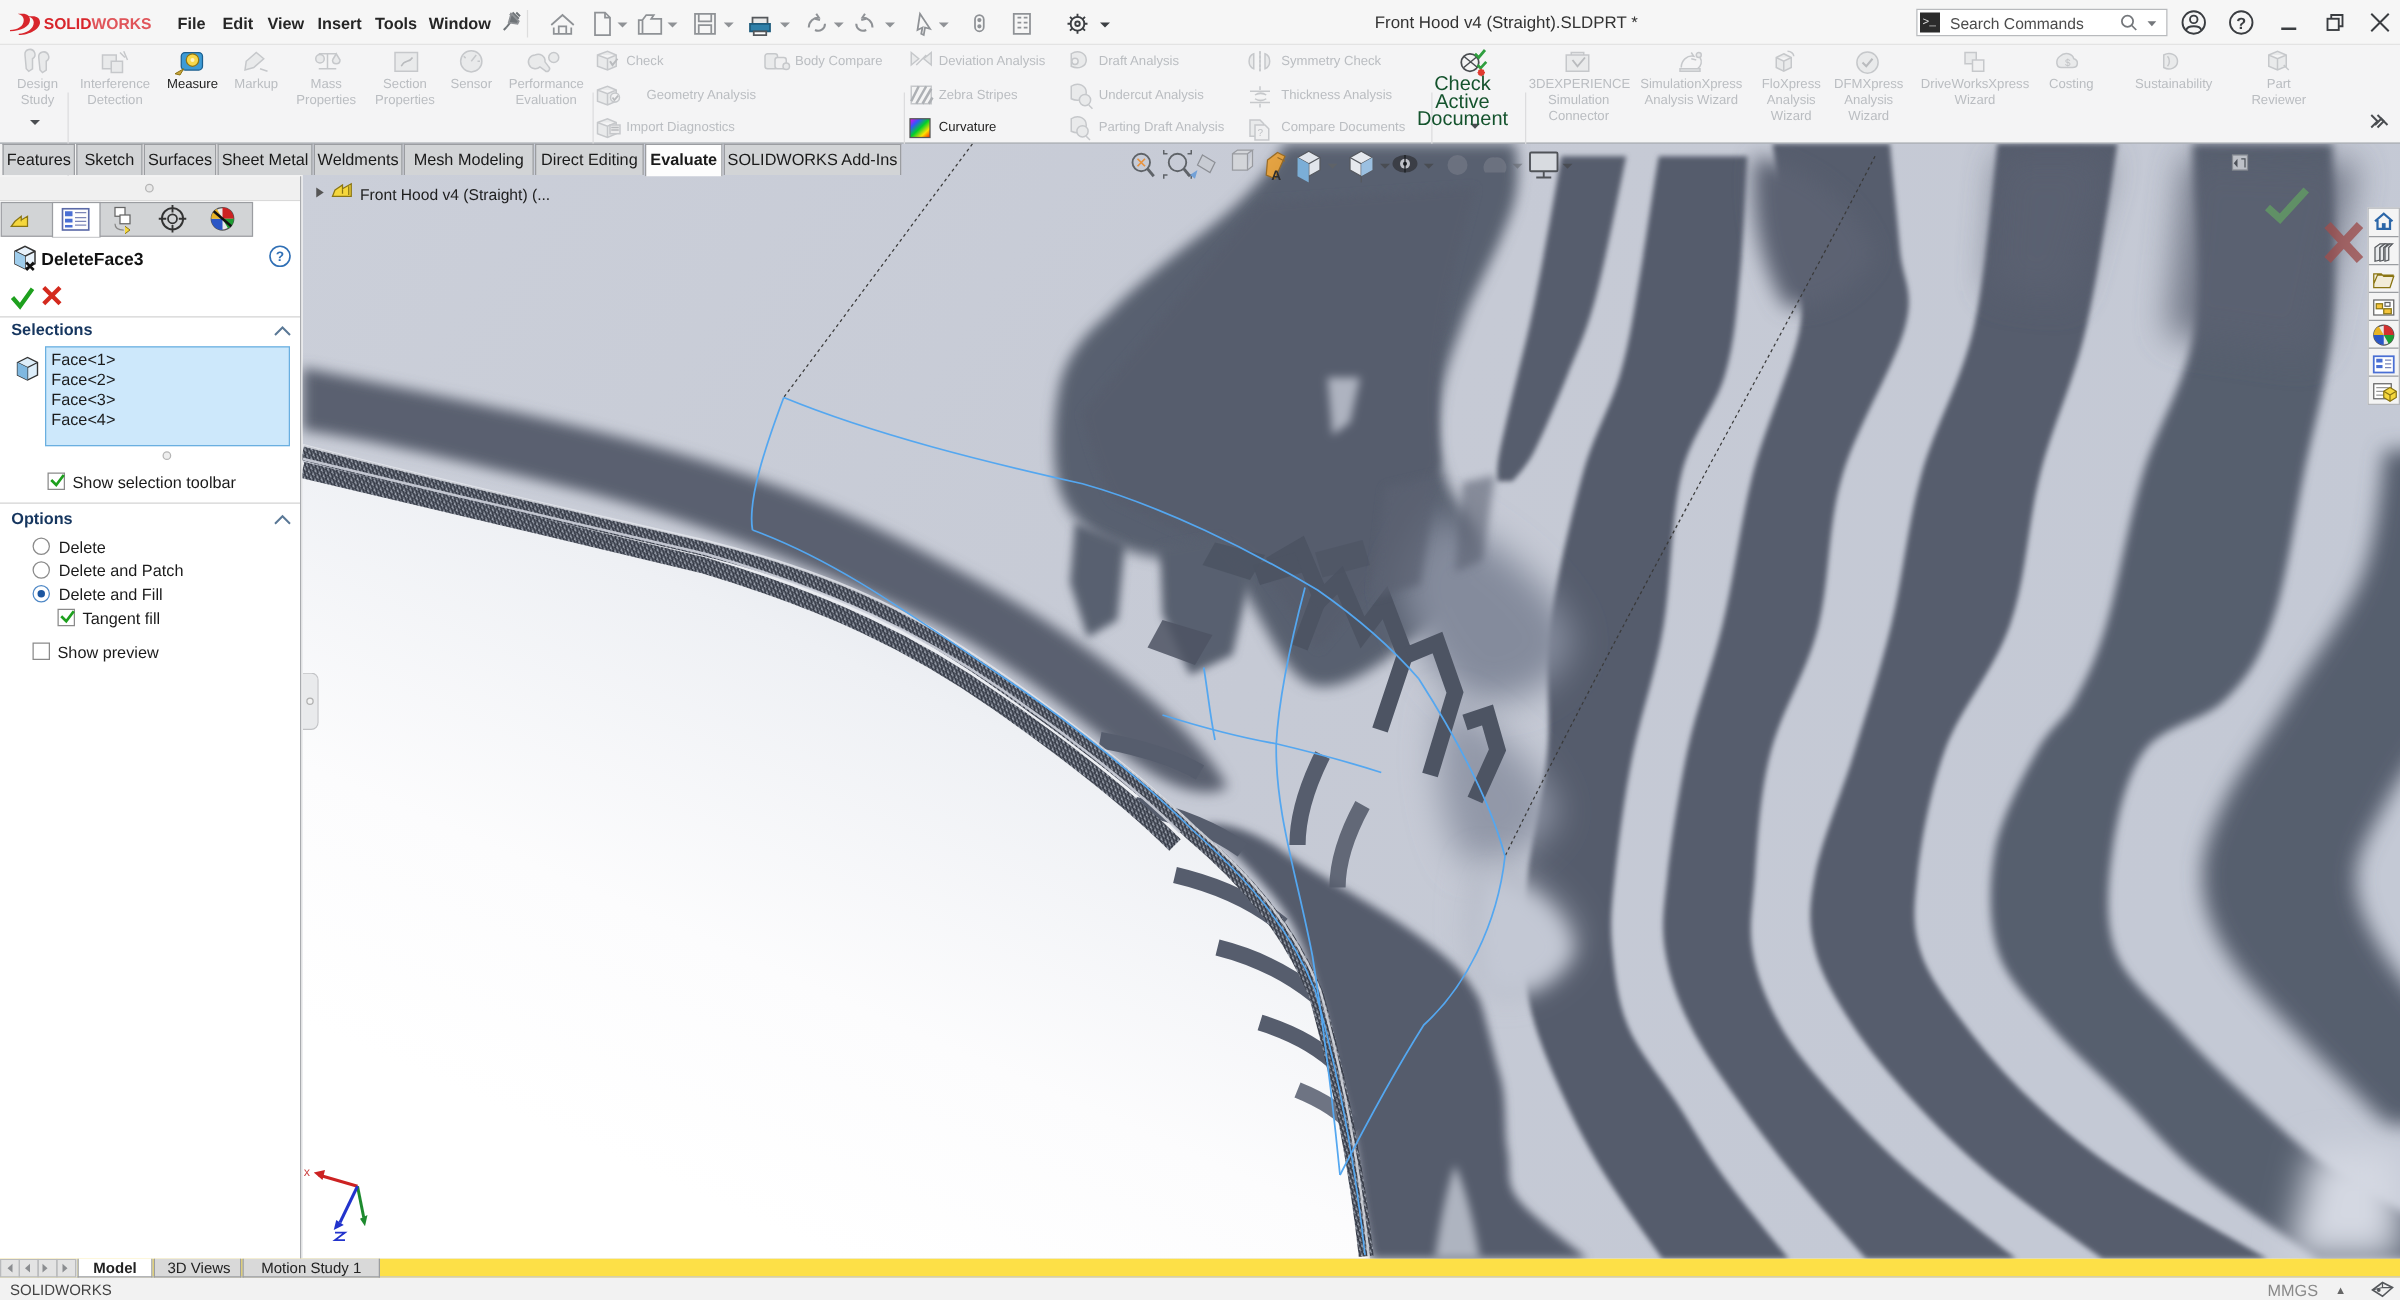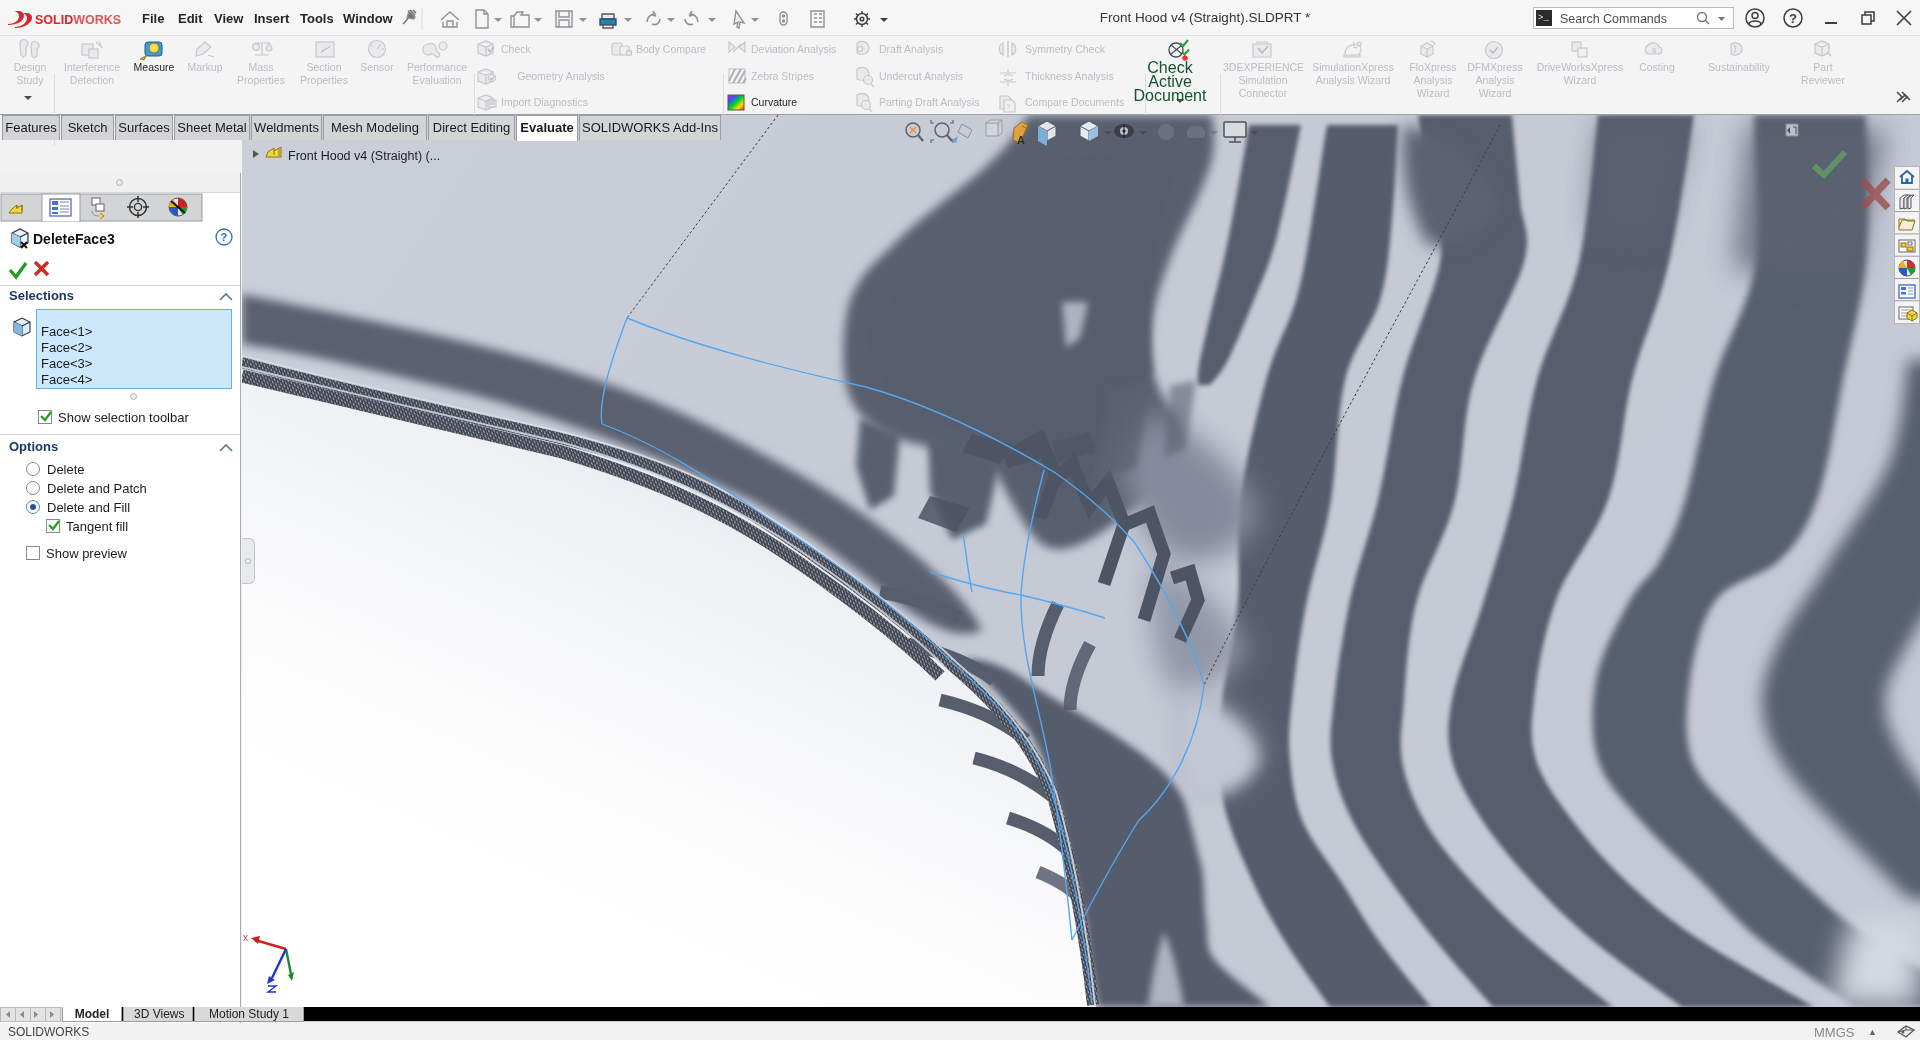--- a/index.html
+++ b/index.html
@@ -15,25 +15,25 @@
 
 #ribbon { position:absolute; left:0; top:36px; width:1920px; height:79px; background:#f4f4f5; border-bottom:1px solid #9aa0a6; }
 .rlabel { position:absolute; font-size:10.5px; color:#babdc1; text-align:center; line-height:13px; }
 .rlabel.on { color:#1d1d1d; }
 .rsep { position:absolute; top:40px; width:1px; height:72px; background:#dcdcde; top:38px;}
 
 #tabbar { position:absolute; left:0; top:115px; width:724px; height:26px; z-index:5; }
 .ctab { position:absolute; top:0; height:25px; background:#d2d4d6; border:1px solid #9b9da1; border-bottom:none; font-size:13px; color:#1a1a1a; text-align:center; padding-top:4px; }
 .ctab.active { background:#fdfdfd; font-weight:bold; height:26px; z-index:3; }
 
-#panel { position:absolute; left:0; top:141px; width:241px; height:866px; background:#ffffff; border-right:1px solid #a9abaf;margin-top:32px; }
+#panel { position:absolute; left:0; top:141px; width:241px; height:866px; background:#ffffff; border-right:1px solid #a9abaf; }
 .hdr { font-weight:bold; font-size:13px; color:#16365f; }
 .lbl { font-size:13px; color:#1b1b1b; }
 
-#bottombar { position:absolute; left:0; top:1007px; width:1920px; height:15px; background:#000000; border-bottom:1px solid #c8c8c8; }
+#bottombar { position:absolute; left:0; top:1007px; width:1920px; height:15px; background:#fde047; border-bottom:1px solid #c8c8c8; }
 #statusbar { position:absolute; left:0; top:1023px; width:1920px; height:17px; background:#f2f2f2; font-size:12px; color:#444; }
 .btab { position:absolute; top:0; height:15px; font-size:12px; padding:0 10px; background:#d9d9d9; border:1px solid #9b9da1; border-top:none; color:#222; }
 .btab.active { background:#ffffff; font-weight:bold; }
 </style>
 </head>
 <body>
 
 <div id="titlebar">
   <svg class="abs" style="left:6px;top:8px" width="130" height="22" viewBox="0 0 130 22">
     <path d="M2 16 C8 16 13 13 13 8 C13 5 10 3 7 3 L12 3 C16 3 18 5 18 8 C18 13 11 17 2 17 Z" fill="#d8262c"></path>
@@ -571,21 +571,21 @@
   <div class="hdr abs" style="left:9px;top:115px">Selections</div>
   <svg class="abs" style="left:219px;top:119px" width="14" height="9" viewBox="0 0 14 9">
       <path d="M1 8 l6-6 l6 6" fill="none" stroke="#5a7896" stroke-width="1.6"></path>
     </svg>
   <svg class="abs" style="left:11px;top:143px" width="22" height="22" viewBox="0 0 22 22">
     <path d="M3 6 l8-4 l8 4 v10 l-8 4 l-8-4 z" fill="#ddeefa" stroke="#333" stroke-width="1.1"></path>
     <path d="M3 6 l8 4 l8-4 M11 10 v10" fill="none" stroke="#333" stroke-width="1.1"></path>
     <path d="M3 6 l8 4 v10 l-8-4 z" fill="#7fb8e0"></path>
   </svg>
   <div class="abs" style="left:36px;top:136px;width:196px;height:80px;background:#cde8fb;border:1px solid #6aafe0">
-    <div class="lbl" style="padding:14px 0 0 4px;line-height:16px">Face&lt;1&gt;<br>Face&lt;2&gt;<br>Face&lt;3&gt;<br>Face&lt;4&gt;</div>
+    <div class="lbl" style="padding:2px 0 0 4px;line-height:16px">Face&lt;1&gt;<br>Face&lt;2&gt;<br>Face&lt;3&gt;<br>Face&lt;4&gt;</div>
   </div>
   <div class="abs" style="left:130px;top:220px;width:7px;height:7px;border-radius:50%;border:1px solid #b5b5b5;background:#eee"></div>
   <div class="abs" style="left:38px;top:237px;width:14px;height:14px;background:#fff;border:1px solid #8a8a8a"></div>
   <svg class="abs" style="left:39px;top:236px" width="14" height="14" viewBox="0 0 14 14">
       <path d="M2 7 l4 4 l6-8" fill="none" stroke="#1ea01e" stroke-width="2.2"></path>
     </svg>
   <div class="lbl abs" style="left:58px;top:237px">Show selection toolbar</div>
   <div class="abs" style="left:0;top:261px;width:240px;border-top:1px solid #d4d4d4"></div>
 
   <div class="hdr abs" style="left:9px;top:266px">Options</div>

